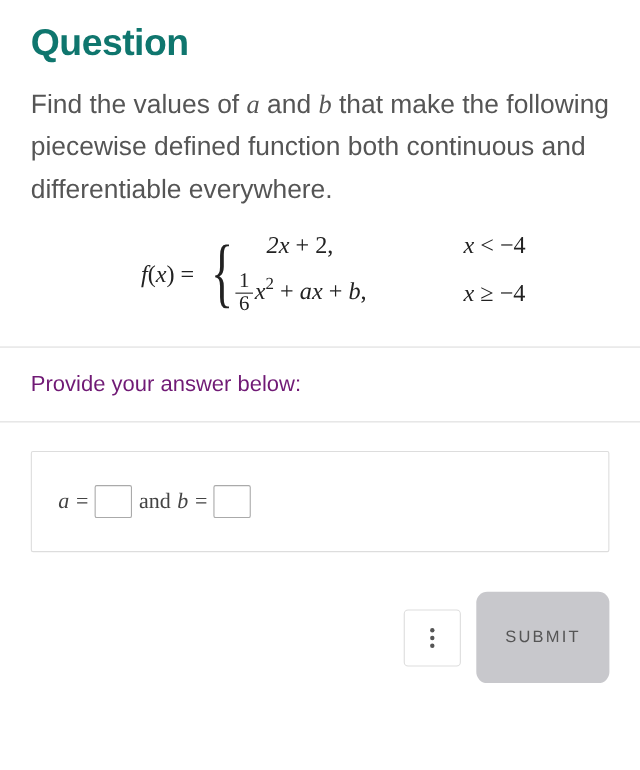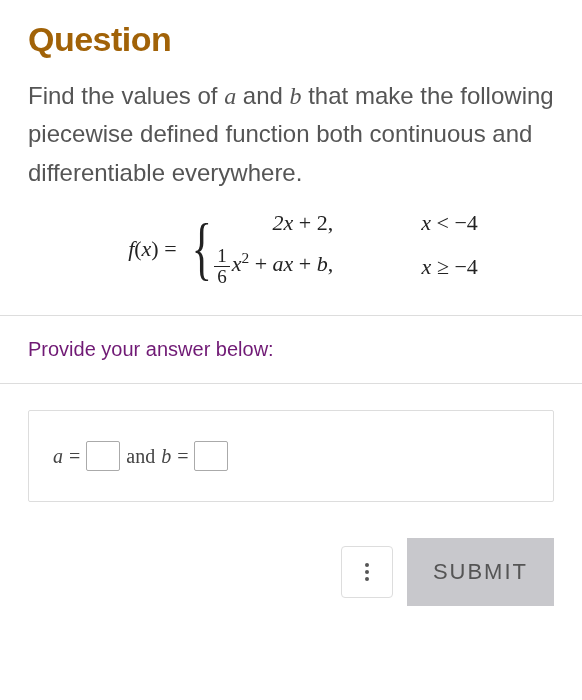--- a/index.html
+++ b/index.html
@@ -11,21 +11,21 @@
       font-family: -apple-system, BlinkMacSystemFont, 'Segoe UI', Helvetica, Arial, sans-serif;
       background: #fff;
       width: 582px;
       height: 700px;
       color: #444;
       padding: 20px 28px;
     }
     .heading {
       font-size: 34px;
       font-weight: 600;
-      color: #a16207;
+      color: #0f766e;
       margin-bottom: 18px;
       letter-spacing: -0.5px;
     }
     .prompt {
       font-size: 24px;
       line-height: 1.6;
       color: #555;
       margin-bottom: 18px;
     }
     .var {
@@ -56,21 +56,21 @@
       line-height: 0.9;
       font-weight: 100;
       transform: scaleX(0.6);
       margin-right: -6px;
     }
     .cases {
       display: grid;
       grid-template-columns: auto auto;
       column-gap: 44px;
       row-gap: 10px;
-      text-align: right;
+      text-align: center;
       align-items: center;
     }
     .case-expr {
       white-space: nowrap;
     }
     .case-cond {
       white-space: nowrap;
       margin-left: 44px;
     }
     .frac {
@@ -147,23 +147,23 @@
     .dot {
       width: 4px;
       height: 4px;
       background: #555;
       border-radius: 50%;
     }
     .submit-btn {
       background: #c8c8cc;
       color: #555;
       border: none;
-      border-radius: 0;
-      padding: 21px 26px;
-      font-size: 22px;
+      border-radius: 10px;
+      padding: 33px 26px;
+      font-size: 15px;
       letter-spacing: 2px;
       font-weight: 500;
       cursor: pointer;
     }
   </style>
 </head>
 <body>
 
 <h1 class="heading">Question</h1>
 

